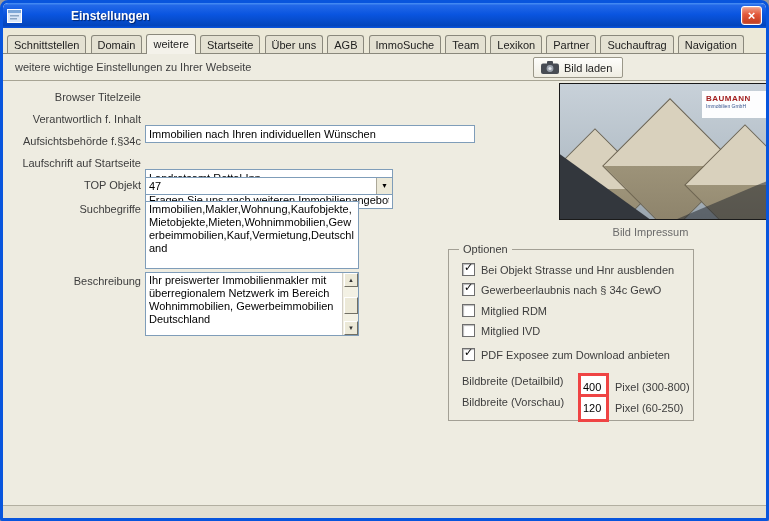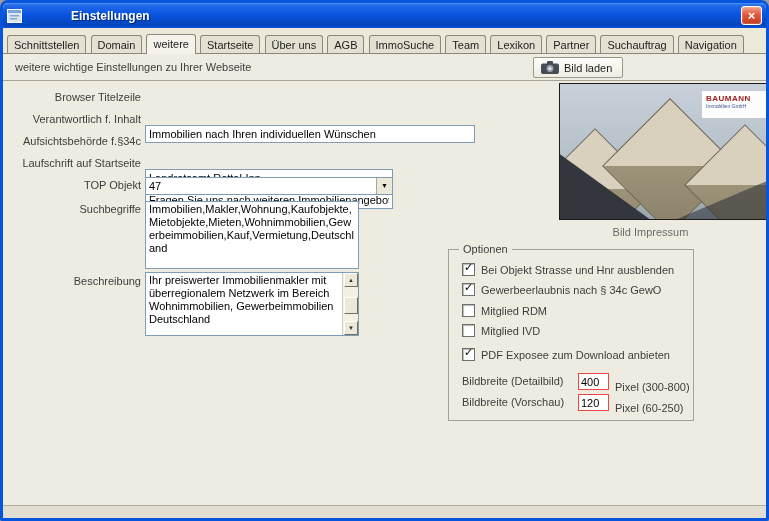--- a/index.html
+++ b/index.html
@@ -119,21 +119,21 @@
   .chk-row { position:absolute; left:13px; display:flex; align-items:center; gap:6px; }
   .checkbox { width:13px; height:13px; background:#fff; border:1px solid #6e6e6e;
     box-shadow:inset 1px 1px 1px #b9b9b9; position:relative; cursor:pointer; flex:0 0 13px; }
   .checkbox .tick { display:none; position:absolute; left:1px; top:-3px;
     font-family:"DejaVu Sans",sans-serif; font-size:11px; font-weight:bold; color:#000; }
   .checkbox.checked .tick { display:block; }
   .chk-label { color:#3d3d3d; }
   .bw-row { position:absolute; left:13px; height:17px; }
   .bw-label { position:absolute; left:0; top:2px; color:#3d3d3d; width:112px; }
   .bw-input { position:absolute; left:116px; top:0; width:31px; height:17px;
-    border:1px solid #ef4444; background:#fff; font-size:11px; padding:0 2px;
+    border:3px solid #ef4444; background:#fff; font-size:11px; padding:11px 2px;
     font-family:"Liberation Sans","DejaVu Sans",sans-serif; }
   .bw-hint { position:absolute; left:153px; top:8px; color:#3d3d3d; white-space:nowrap; }
 
   
   .bottom-strip { position:absolute; left:0; right:0; bottom:0; height:13px;
     background:#e2dfd2; border-top:1px solid #b2afa1; }
 
   .camera-svg { display:block; }
 </style>
 </head>

